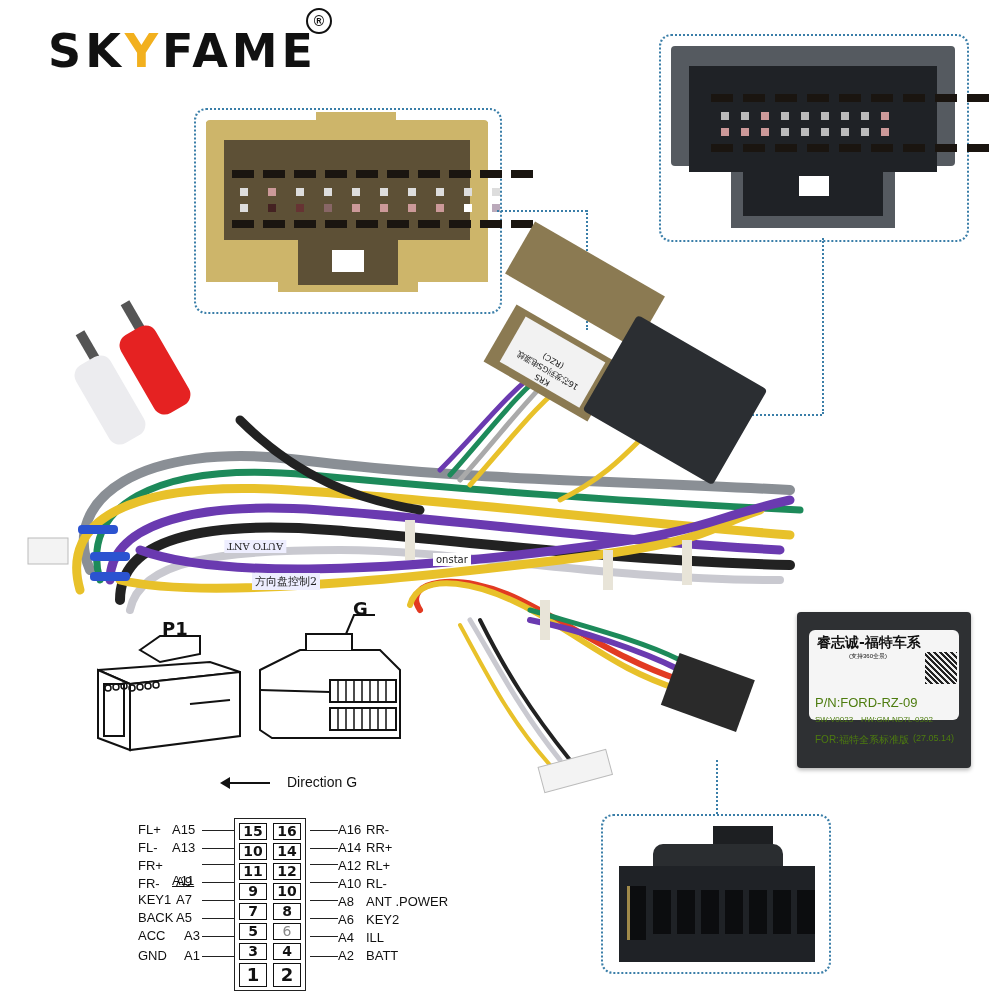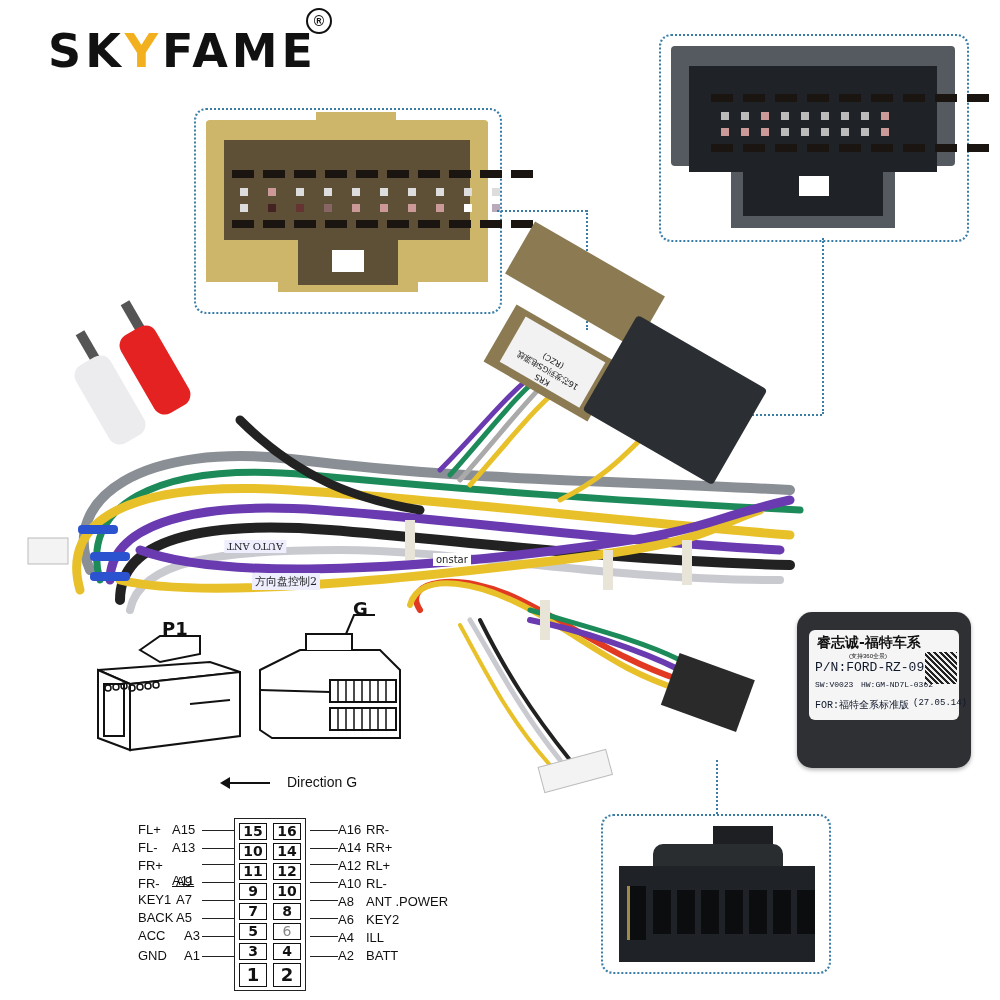--- a/index.html
+++ b/index.html
@@ -17,24 +17,24 @@
   .tan-body{background:#cdb56a;}
   .inner-dark{background:#5d5036;}
   .pinrow{display:flex;gap:9px;}
   .pinrow span{display:block;width:22px;height:8px;background:#1a1510;}
   .pinsq{display:flex;gap:20px;}
   .pinsq span{display:block;width:8px;height:8px;background:#c99;}
   
   .blk-body{background:#555a60;}
   .blk-inner{background:#1f2226;}
   
-  .module{background:#2e3033;border-radius:15px;box-shadow:0 2px 4px rgba(0,0,0,.3);}
+  .module{background:#2e3033;border-radius:4px;box-shadow:0 2px 4px rgba(0,0,0,.3);}
   .label{background:#f5f5f5;border-radius:6px;}
   .mod-title{font-family:"DejaVu Sans",sans-serif;font-weight:bold;font-size:14px;}
-  .mod-txt{font-family:Liberation Mono, monospace;font-size:12px;color:#0f172a;}
+  .mod-txt{font-family:Liberation Sans, sans-serif;font-size:12px;color:#4d7c0f;margin-top:35px;}
   .qr{background:repeating-linear-gradient(45deg,#222 0 2px,#eee 2px 4px),#222;}
   .pin-grid{display:grid;grid-template-columns:28px 28px;column-gap:6px;row-gap:3px;border:1.5px solid #222;padding:4px 4px 3px 4px;}
   .pin-cell{border:1.5px solid #111;height:15px;font-family:"DejaVu Sans",sans-serif;font-weight:bold;font-size:14px;line-height:15px;text-align:center;}
   .pin-cell.big{height:22px;line-height:22px;font-size:18px;}
   .pin-lbl{font-size:13px;white-space:nowrap;}
   .p-ln{height:1px;background:#222;}
   .caption{font-family:"DejaVu Sans",sans-serif;font-weight:bold;}
   .tag{background:#eef;font-family:"DejaVu Serif",serif;font-size:10px;color:#222;padding:1px 3px;}
 </style>
 </head>

